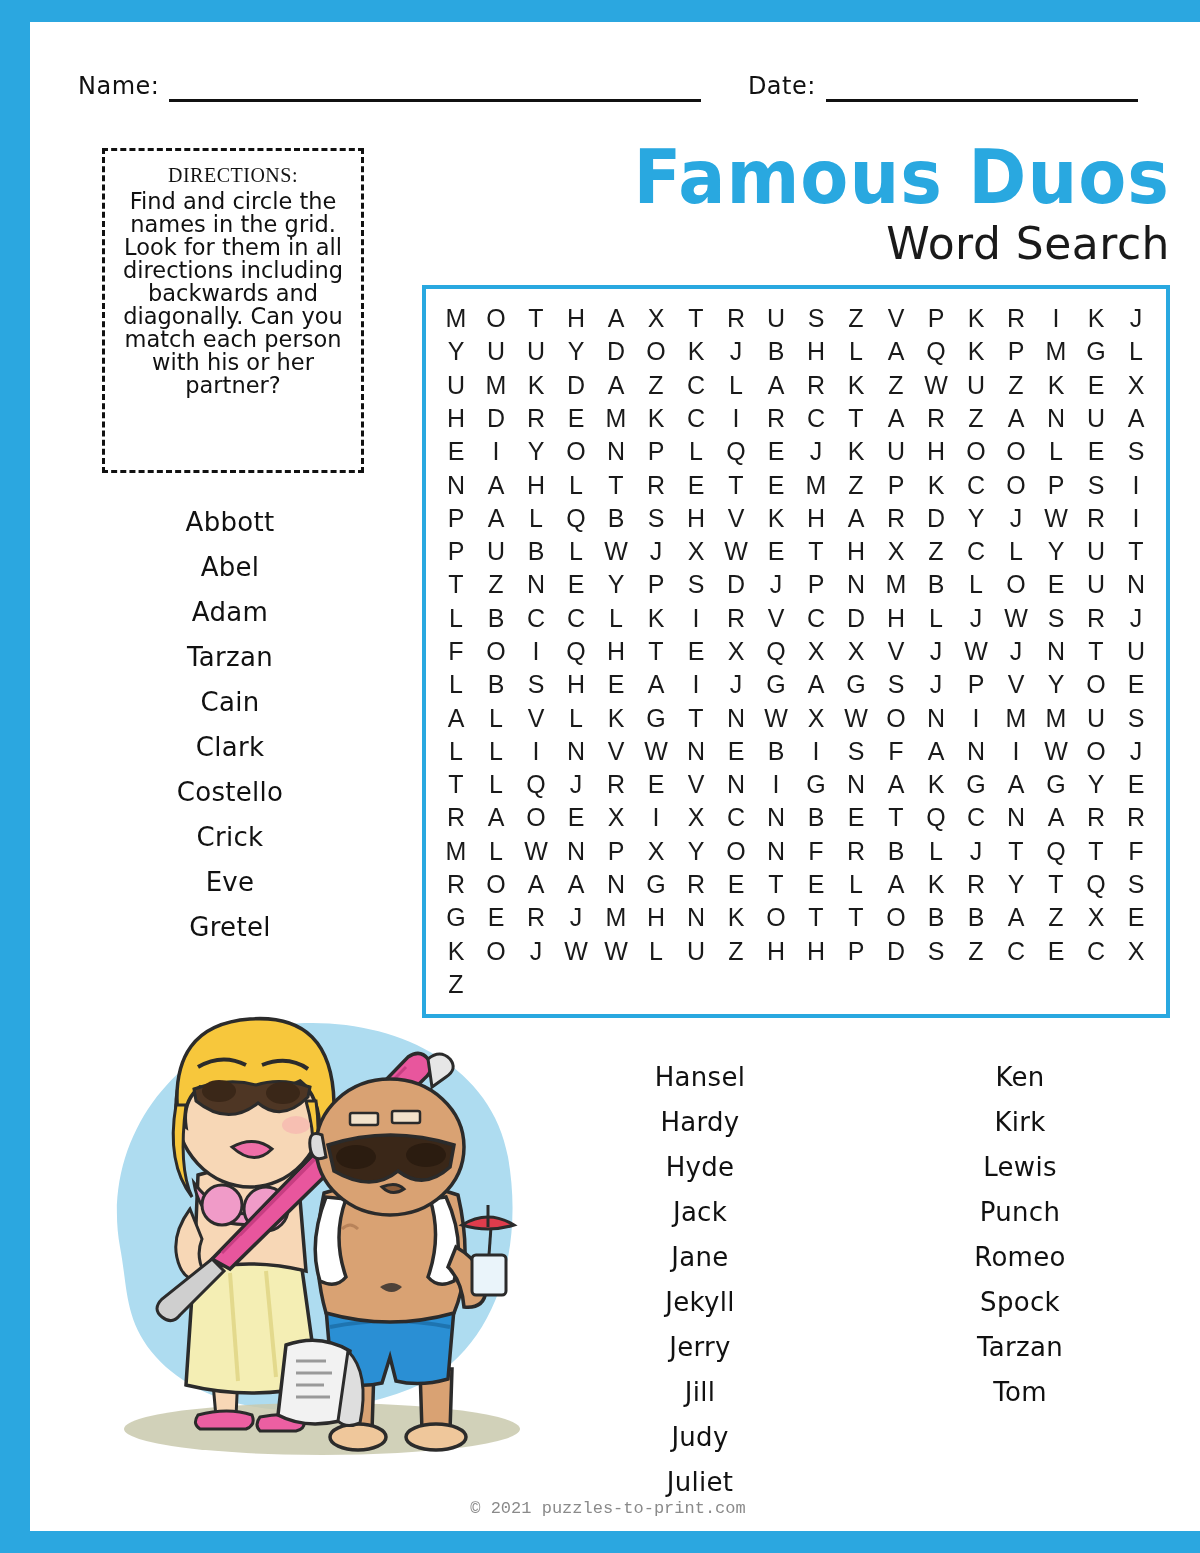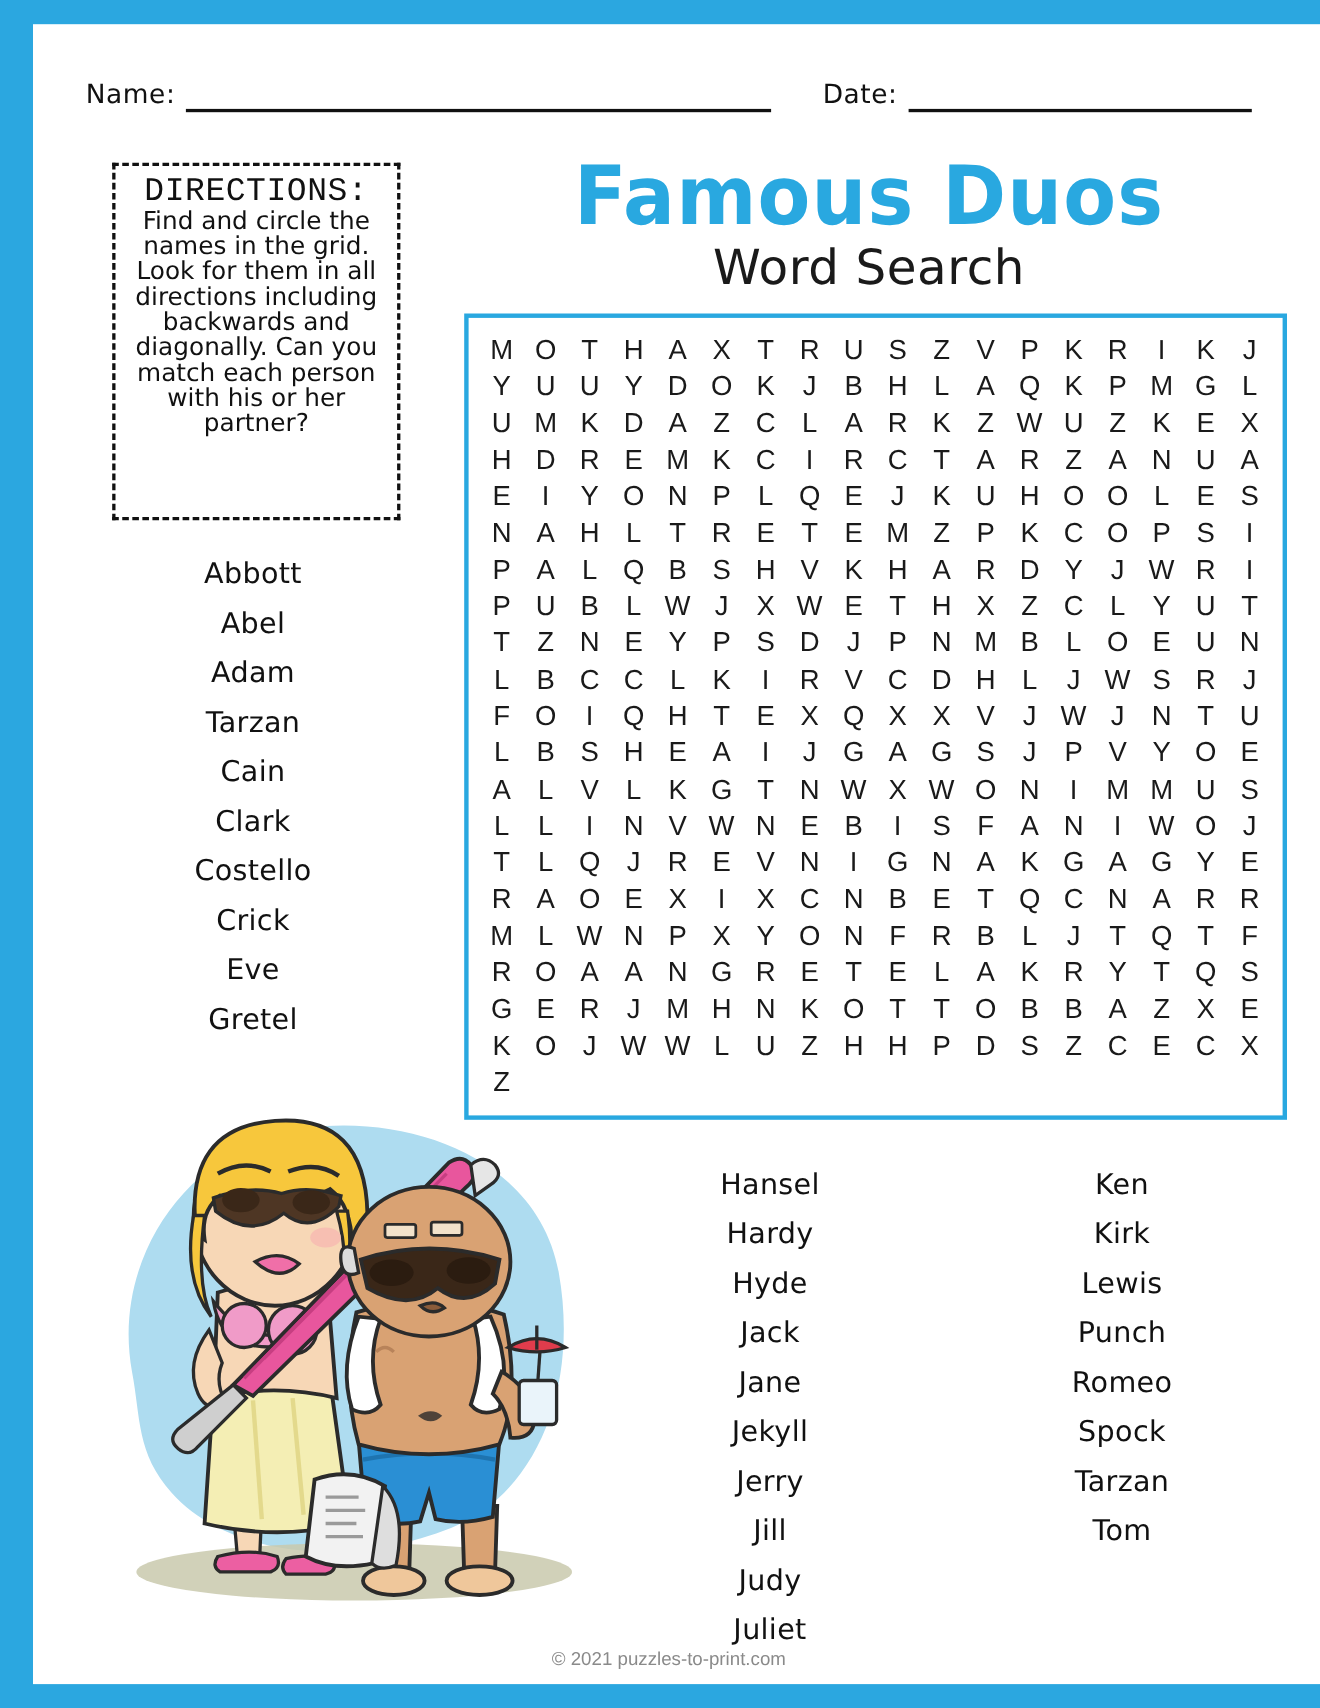--- a/index.html
+++ b/index.html
@@ -52,40 +52,40 @@
     position: absolute;
     left: 72px;
     top: 126px;
     width: 262px;
     height: 325px;
     border: 3px dashed #111;
     padding: 10px 8px 0 8px;
     text-align: center;
   }
   .dir-title {
-    font-family: Liberation Mono, monospace;
-    font-size: 30px;
+    font-family: Liberation Serif, serif;
+    font-size: 20px;
     color: #111;
     letter-spacing: .5px;
     line-height: 29px;
   }
   .dir-body {
     font-family: "DejaVu Sans", sans-serif;
     font-size: 22.5px;
     color: #111;
     line-height: 23px;
   }
 
   
   .title-block {
     position: absolute;
     left: 380px;
     top: 118px;
     width: 760px;
-    text-align: center;
+    text-align: right;
   }
   .title-main {
     font-family: "DejaVu Sans", sans-serif;
     font-weight: bold;
     font-size: 70px;
     color: #29A8E0;
     letter-spacing: 1px;
     line-height: 76px;
     transform: scaleY(1.06);
   }
@@ -150,21 +150,21 @@
     height: 480px;
   }
 
   
   .footer {
     position: absolute;
     left: 0;
     top: 1477px;
     width: 1156px;
     text-align: center;
-    font-family: Liberation Sans, sans-serif;
+    font-family: Liberation Mono, monospace;
     font-size: 17px;
     color: #8a8a8a;
   }
 </style>
 </head>
 <body>
 
 <div class="page">
 
   <div class="namedate">

